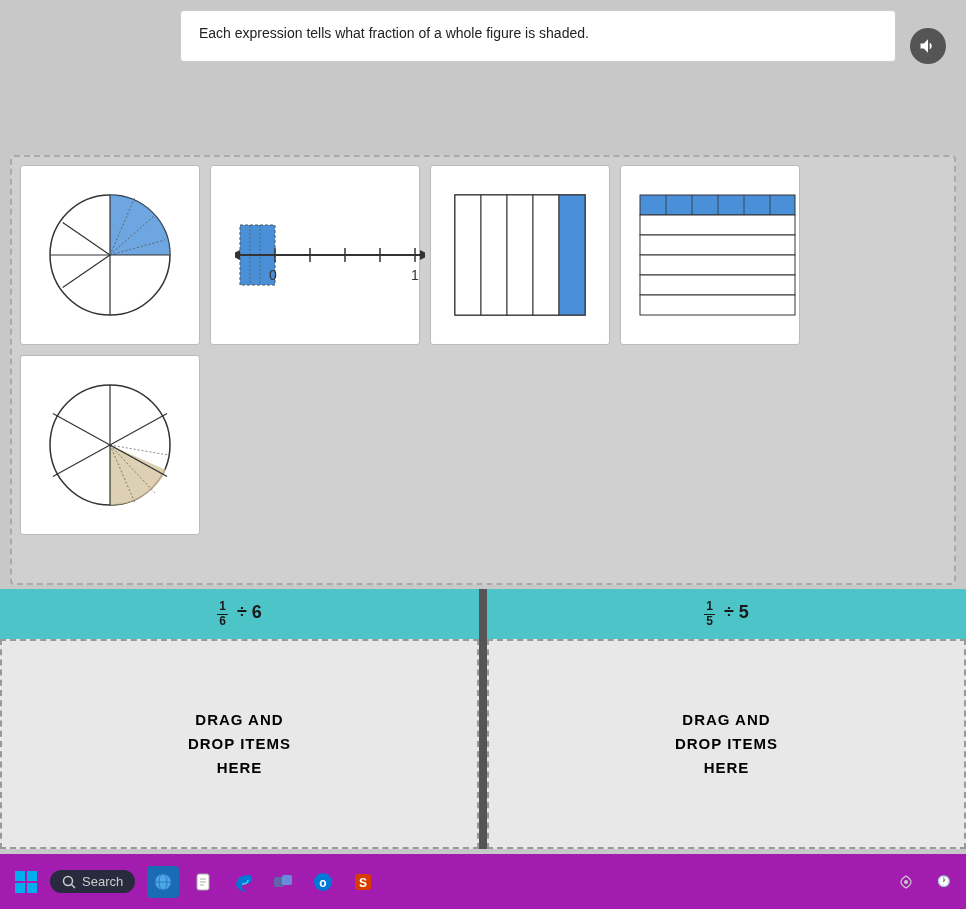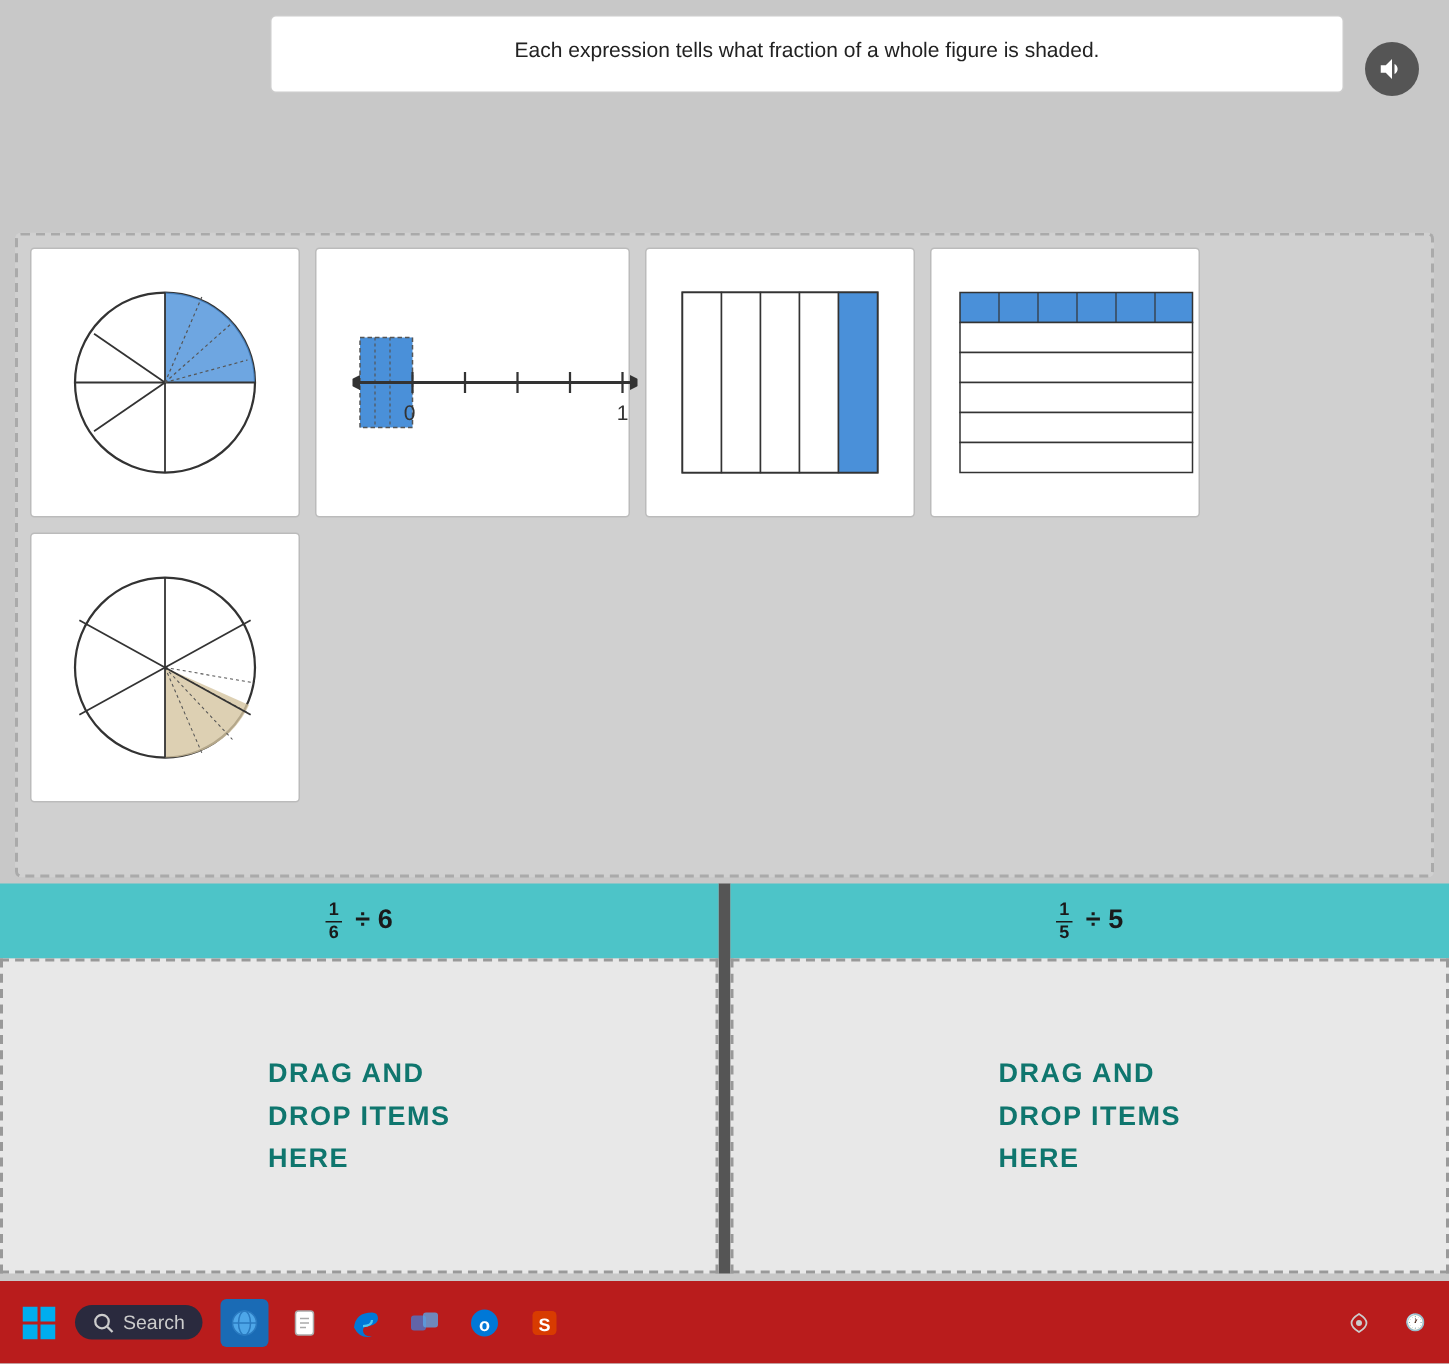--- a/index.html
+++ b/index.html
@@ -15,21 +15,20 @@
     
     .instructions-box {
       position: absolute;
       top: 10px;
       left: 180px;
       right: 70px;
       background: white;
       border: 1px solid #ccc;
       border-radius: 4px;
       padding: 14px 18px;
-      text-align: center;
     }
     .instructions-line {
       font-size: 14px;
       color: #222;
       margin-bottom: 6px;
     }
 
     
     .audio-btn {
       position: absolute;
@@ -186,36 +185,36 @@
     }
     .fraction-small .num {
       border-bottom: 1px solid #1a1a1a;
       padding: 0 2px;
     }
     .fraction-small .den {
       padding: 0 2px;
     }
 
     .drag-hint {
-      font-size: 18px;
+      font-size: 15px;
       font-weight: bold;
-      color: #0f766e;
-      text-align: left;
+      color: #000000;
+      text-align: center;
       line-height: 1.6;
       letter-spacing: 1px;
     }
 
     
     .taskbar {
       position: absolute;
       bottom: 0;
       left: 0;
       right: 0;
       height: 55px;
-      background: #b91c1c;
+      background: #a21caf;
       display: flex;
       align-items: center;
       padding: 0 8px;
       gap: 6px;
       justify-content: flex-end;
     }
 
     .taskbar-start {
       width: 36px;
       height: 36px;

